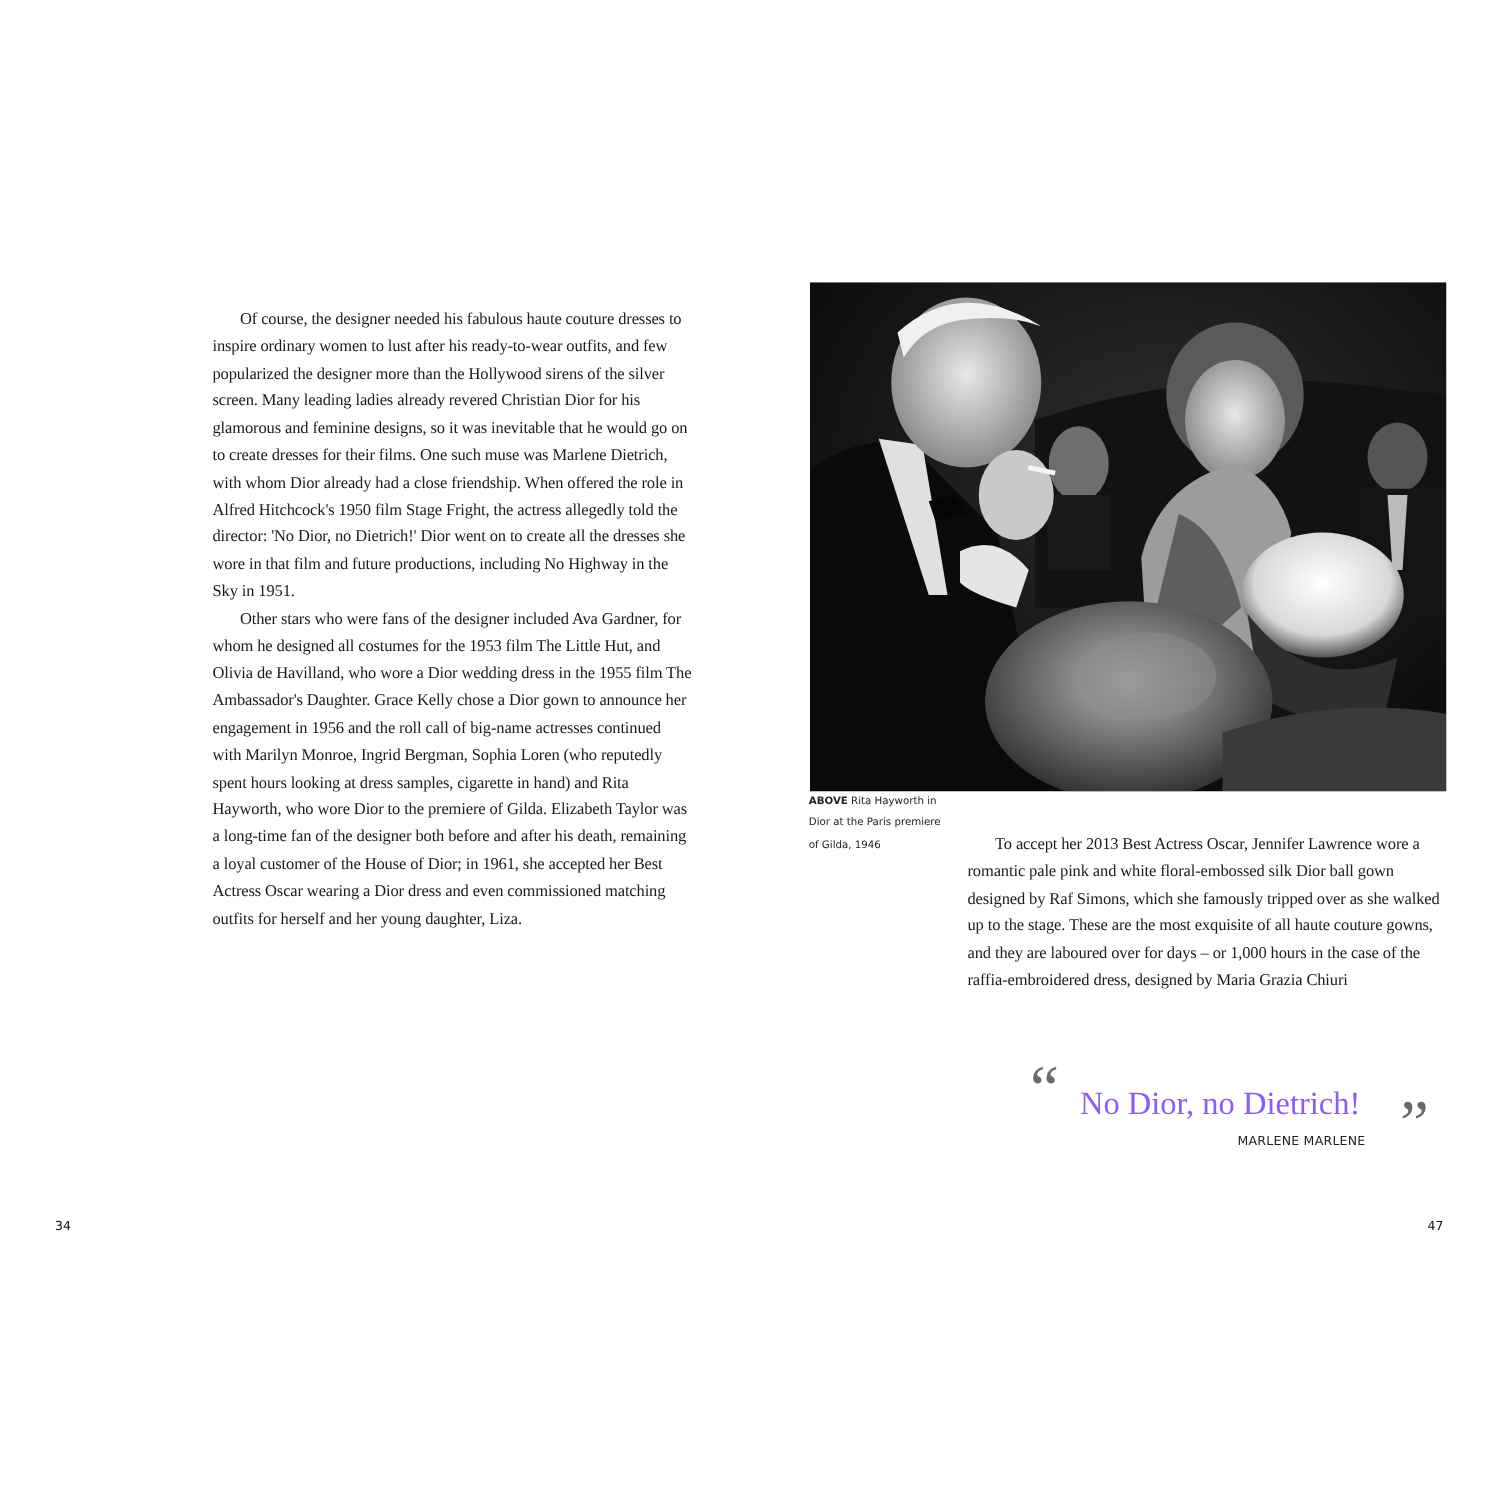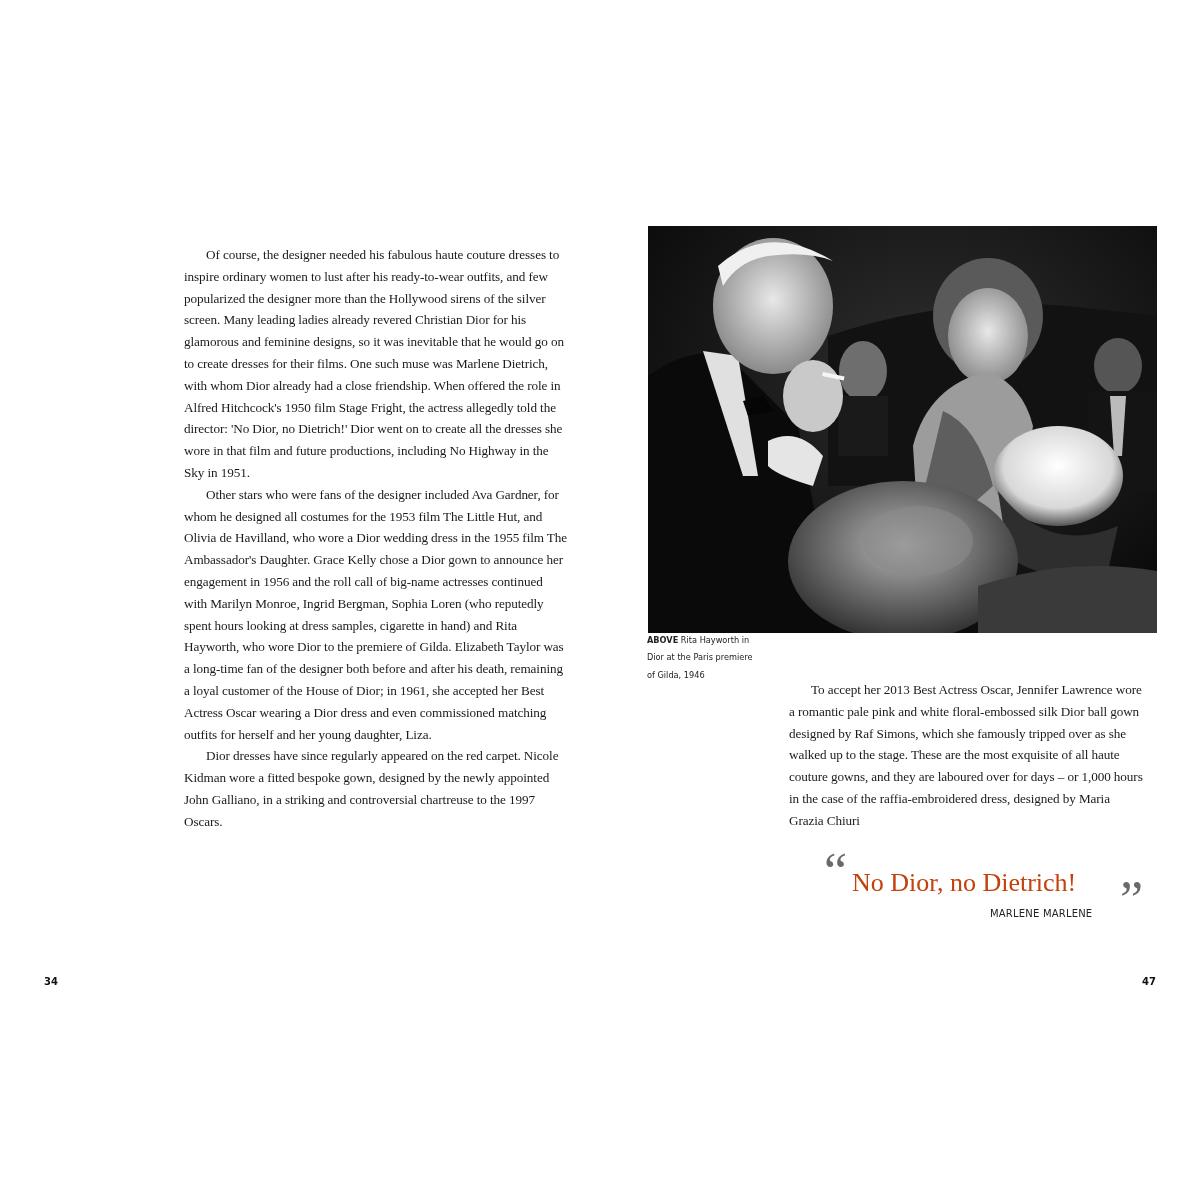--- a/index.html
+++ b/index.html
@@ -1,74 +1,73 @@
 <!DOCTYPE html>
 <html><head>
   <meta charset="utf-8">
   <style>
     html, body { margin: 0; padding: 0; background: #ffffff; }
     body { width: 1200px; height: 1200px; position: relative; overflow: hidden; color: #1a1a1a; }
     .serif { font-family: "Liberation Serif", "DejaVu Serif", serif; }
     .sans { font-family: "DejaVu Sans", "Liberation Sans", sans-serif; }
 
     .left-col {
-      position: absolute; left: 184px; top: 244px; width: 384px;
+      position: absolute; left: 170px; top: 244px; width: 384px;
       font-size: 13.2px; line-height: 21.8px; letter-spacing: -0.1px;
     }
     .left-col p { margin: 0; text-indent: 22px; }
 
     .photo {
       position: absolute; left: 648px; top: 226px; width: 509px; height: 407px;
       background: #0c0c0c; overflow: hidden;
     }
     .photo svg { display: block; width: 100%; height: 100%; }
 
     .caption {
       position: absolute; left: 647px; top: 632px; width: 115px;
       font-size: 8.2px; line-height: 17.4px; color: #222;
     }
     .caption .lead { font-weight: bold; }
 
     .right-col {
       position: absolute; left: 774px; top: 664px; width: 386px;
       font-size: 13.2px; line-height: 21.8px; letter-spacing: -0.1px;
     }
-    .right-col p { margin: 15px; text-indent: 22px; }
+    .right-col p { margin: 0; text-indent: 22px; }
 
     .quote {
       position: absolute; left: 824px; top: 852px; width: 340px; height: 80px;
     }
     .quote .open-mark {
       position: absolute; left: 0; top: -6px; font-size: 52px; color: #6a6a6a; line-height: 1;
     }
     .quote .text {
-      position: absolute; left: 28px; top: 16px; font-size: 26px; color: #c2410c; white-space: nowrap;
+      position: absolute; left: 40px; top: 16px; font-size: 26px; color: #8b5cf6; white-space: nowrap;
     }
     .quote .close-mark {
       position: absolute; left: 296px; top: 22px; font-size: 52px; color: #6a6a6a; line-height: 1;
     }
     .quote .attrib {
       position: absolute; left: 166px; top: 56px; font-size: 10px; letter-spacing: 0.2px; color: #222;
     }
 
     .page-num {
-      position: absolute; top: 976px; font-size: 10px; font-weight: bold; color: #111;
+      position: absolute; top: 976px; font-size: 10px; font-weight: normal; color: #111;
     }
     .page-num.left { left: 44px; }
     .page-num.right { left: 1142px; }
   </style>
 </head>
 <body>
 
 <div>
 
   <div class="left-col serif">
     <p>Of course, the designer needed his fabulous haute couture dresses to inspire ordinary women to lust after his ready-to-wear outfits, and few popularized the designer more than the Hollywood sirens of the silver screen. Many leading ladies already revered Christian Dior for his glamorous and feminine designs, so it was inevitable that he would go on to create dresses for their films. One such muse was Marlene Dietrich, with whom Dior already had a close friendship. When offered the role in Alfred Hitchcock's 1950 film Stage Fright, the actress allegedly told the director: 'No Dior, no Dietrich!' Dior went on to create all the dresses she wore in that film and future productions, including No Highway in the Sky in 1951.</p>
     <p>Other stars who were fans of the designer included Ava Gardner, for whom he designed all costumes for the 1953 film The Little Hut, and Olivia de Havilland, who wore a Dior wedding dress in the 1955 film The Ambassador's Daughter. Grace Kelly chose a Dior gown to announce her engagement in 1956 and the roll call of big-name actresses continued with Marilyn Monroe, Ingrid Bergman, Sophia Loren (who reputedly spent hours looking at dress samples, cigarette in hand) and Rita Hayworth, who wore Dior to the premiere of Gilda. Elizabeth Taylor was a long-time fan of the designer both before and after his death, remaining a loyal customer of the House of Dior; in 1961, she accepted her Best Actress Oscar wearing a Dior dress and even commissioned matching outfits for herself and her young daughter, Liza.</p>
-    <p>Dior dresses have since regularly appeared on the red carpet. Nicole Kidman wore a fitted bespoke gown, designed by the newly appointed John Galliano, in a striking and controversial chartreuse to the 1997 Oscars.</p>
   </div>
 
   <div class="page-num left sans">34</div>
 
   <div class="photo">
     <svg viewBox="0 0 509 407" preserveAspectRatio="none">
       <defs>
         <radialGradient id="bg" cx="55%" cy="35%" r="75%">
           <stop offset="0%" stop-color="#2e2e2e"></stop>
           <stop offset="100%" stop-color="#070707"></stop>

